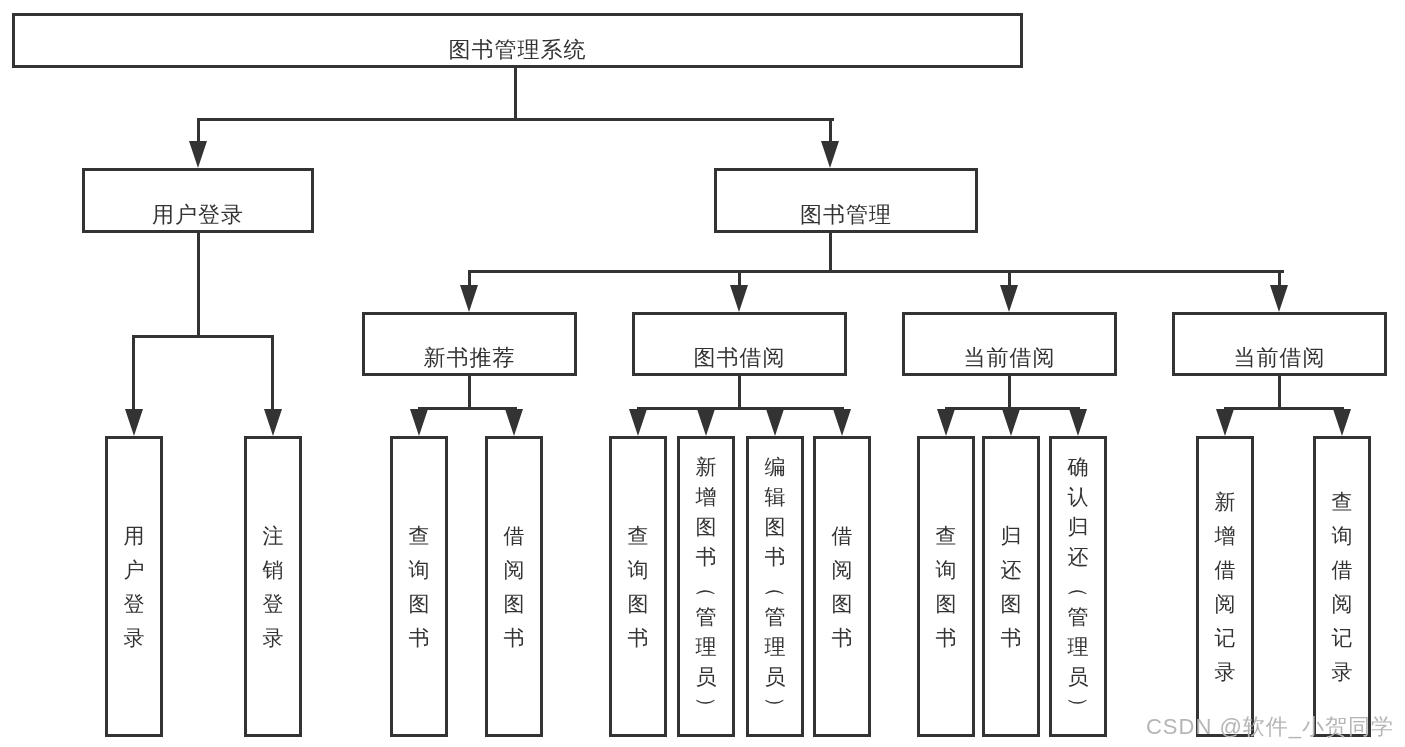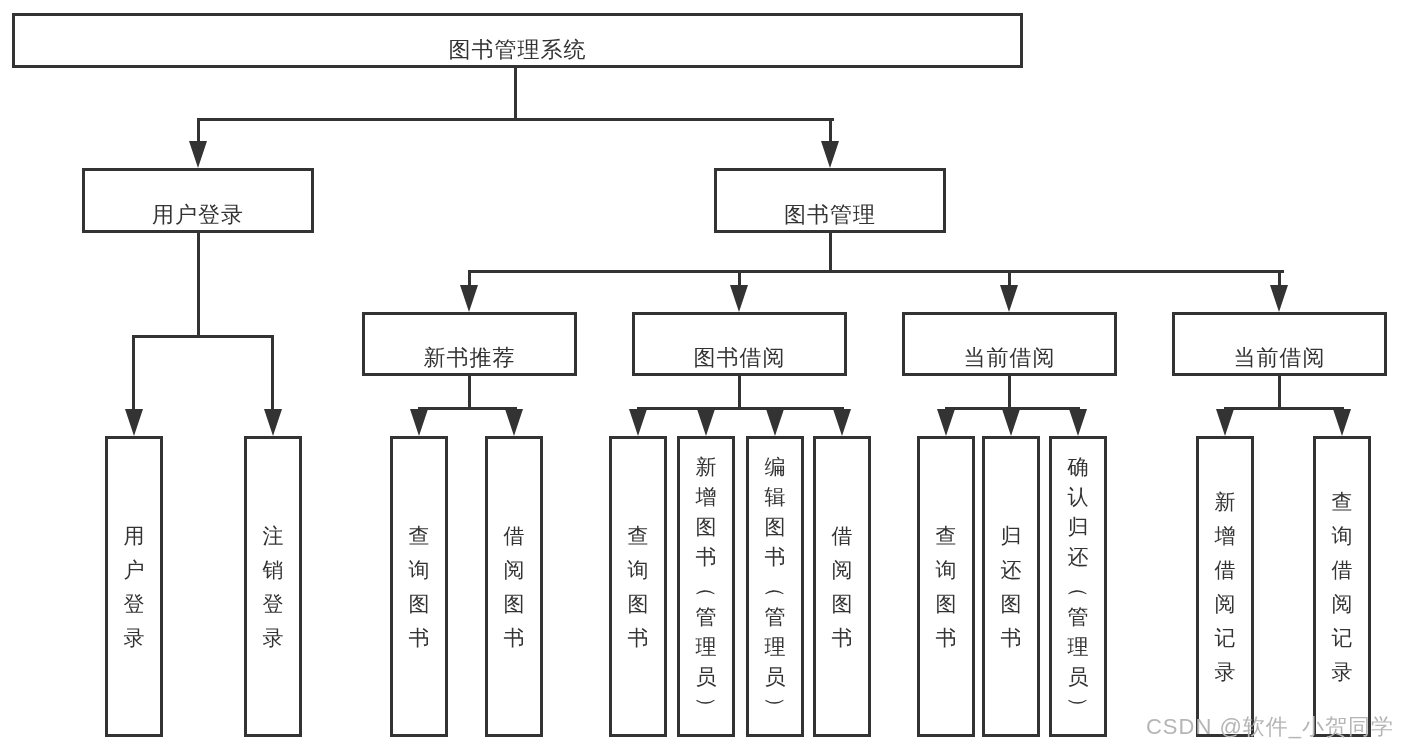--- a/index.html
+++ b/index.html
@@ -87,21 +87,21 @@
   <div class="arrow" style="left:1216px;top:409px"></div>
   <div class="arrow" style="left:1333px;top:409px"></div>
 
   <div class="node h" style="left:12px;top:13px;width:1011px;height:55px">
     <span>图书管理系统</span>
   </div>
 
   <div class="node h" style="left:82px;top:168px;width:232px;height:65px">
     <span>用户登录</span>
   </div>
-  <div class="node h" style="left:714px;top:168px;width:232px;height:65px">
+  <div class="node h" style="left:714px;top:168px;width:264px;height:65px">
     <span>图书管理</span>
   </div>
 
   <div class="node h" style="left:632px;top:312px;width:215px;height:64px">
     <span>图书借阅</span>
   </div>
   <div class="node h" style="left:362px;top:312px;width:215px;height:64px">
     <span>新书推荐</span>
   </div>
   <div class="node h" style="left:902px;top:312px;width:215px;height:64px">

